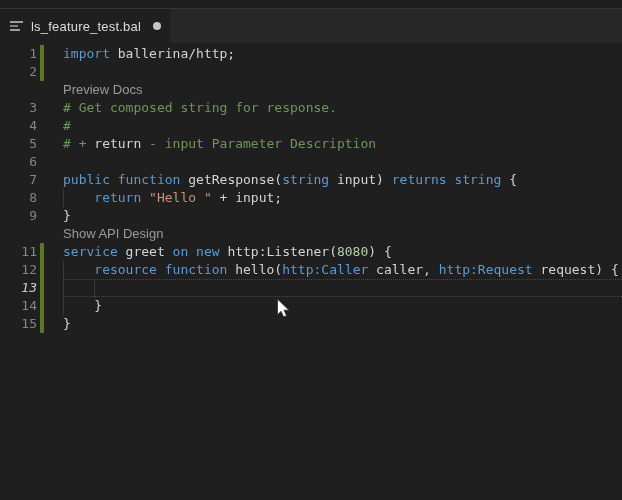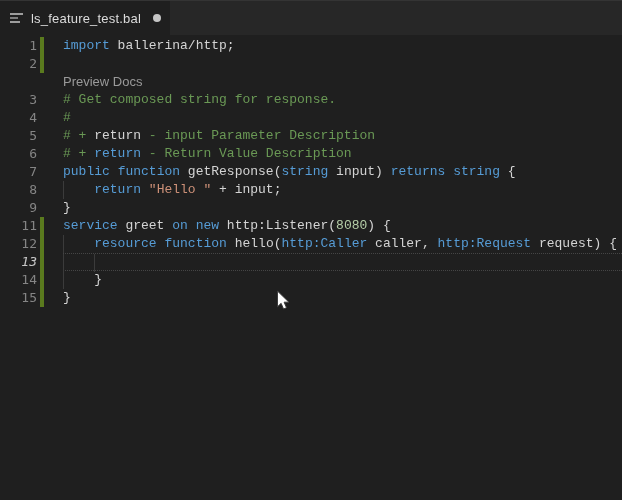--- a/index.html
+++ b/index.html
@@ -6,21 +6,21 @@
   html,body { width:622px; height:500px; overflow:hidden; }
   body {
     background: var(--c-editor_bg, #1f1f1f);
     font-family: "DejaVu Sans Mono", monospace;
   }
   
   .tabbar {
     height:35px; width:622px;
     background: var(--c-tabbar_bg, #272727);
     border-top:1px solid #343434;
-    display:flex; align-items:stretch;
+    display:flex; align-items:stretch;margin-top:8px;
   }
   .tab {
     width:170px; height:100%;
     background: var(--c-editor_bg, #1f1f1f);
     display:flex; align-items:center;
     padding:0 10px; cursor:pointer;
   }
   .file-icon { width:14px; height:11px; margin-right:7px; position:relative; flex:none; }
   .file-icon i { position:absolute; left:0; height:2px; background:#9d9d9d; display:block; }
   .file-icon i:nth-child(1){ top:0;  width:13px; }
@@ -43,21 +43,21 @@
     text-align:right; color: var(--c-line_number, #858585);
     font-size:13px;
   }
   .row.active .lnum { color: var(--c-active_line_number, #c6c6c6); font-style: italic; }
   .gitbar {
     position:absolute; left:40px; top:0; width:4px; height:18px;
     background: var(--c-git_added, #5a7a1e);
   }
   .codearea {
     position:absolute; left:63px; top:0; right:0; height:18px;
-    white-space:pre; color: var(--c-plain, #d4d4d4); cursor:text;font-family:Liberation Mono, monospace;
+    white-space:pre; color: var(--c-plain, #d4d4d4); cursor:text;
   }
   .row.active .codearea { border-top:1px dotted #454545; border-bottom:1px dotted #454545; }
   .guide { position:absolute; top:0; width:1px; height:18px; background:#3b3b3b; }
   .tok-k { color: var(--c-keyword, #569cd6); }
   .tok-c { color: var(--c-comment, #6a9955); }
   .tok-s { color: var(--c-string, #ce9178); }
   .tok-n { color: var(--c-number, #b5cea8); margin-top: 28px; }
   .tok-p { color: var(--c-plain, #d4d4d4); }
   .row.lens .codearea {
     font-family:"Liberation Sans", sans-serif; font-size:13px;
@@ -105,33 +105,35 @@
     <div class="row">
       <span class="lnum">4</span>
       <span class="codearea"><span class="tok-c">#</span></span>
     </div>
     <div class="row">
       <span class="lnum">5</span>
       <span class="codearea"><span class="tok-c"># + </span><span class="tok-p">return</span><span class="tok-c"> - input Parameter Description</span></span>
     </div>
     <div class="row">
       <span class="lnum">6</span>
-      <span class="codearea"><span class="tok-c"># + </span><span class="tok-k">return</span><span class="tok-c"> - Return Value Description</span></span>
     </div>
     <div class="row">
       <span class="lnum">7</span>
       <span class="codearea"><span class="tok-k">public</span><span class="tok-p"> </span><span class="tok-k">function</span><span class="tok-p"> getResponse(</span><span class="tok-k">string</span><span class="tok-p"> input) </span><span class="tok-k">returns</span><span class="tok-p"> </span><span class="tok-k">string</span><span class="tok-p"> {</span></span>
     </div>
     <div class="row">
       <span class="lnum">8</span>
       <span class="codearea"><span class="guide" style="left: 0px;"></span><span class="tok-p">    </span><span class="tok-k">return</span><span class="tok-p"> </span><span class="tok-s">"Hello "</span><span class="tok-p"> + input;</span></span>
     </div>
     <div class="row">
       <span class="lnum">9</span>
       <span class="codearea"><span class="tok-p">}</span></span>
+    </div>
+    <div class="row lens">
+      <span class="codearea"><span class="lens-link">Show API Design</span></span>
     </div>
     <div class="row">
       <span class="lnum">11</span>
       <span class="gitbar"></span>
       <span class="codearea"><span class="tok-k">service</span><span class="tok-p"> greet </span><span class="tok-k">on</span><span class="tok-p"> </span><span class="tok-k">new</span><span class="tok-p"> http:Listener(</span><span class="tok-n">8080</span><span class="tok-p">) {</span></span>
     </div>
     <div class="row">
       <span class="lnum">12</span>
       <span class="gitbar"></span>
       <span class="codearea"><span class="guide" style="left: 0px;"></span><span class="tok-p">    </span><span class="tok-k">resource</span><span class="tok-p"> </span><span class="tok-k">function</span><span class="tok-p"> hello(</span><span class="tok-k">http:Caller</span><span class="tok-p"> caller, </span><span class="tok-k">http:Request</span><span class="tok-p"> request) {</span></span>

